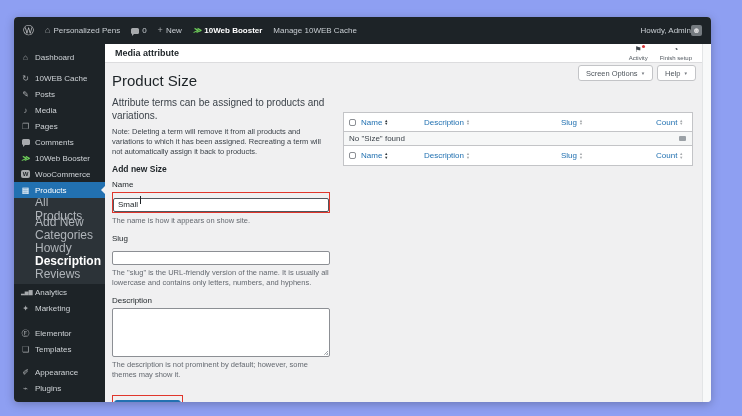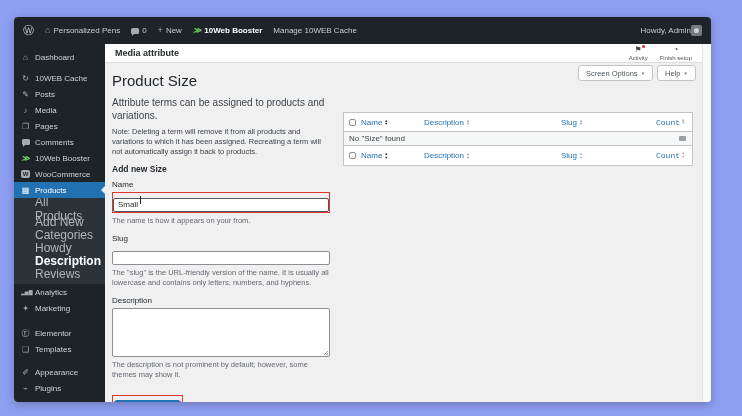--- a/index.html
+++ b/index.html
@@ -94,21 +94,21 @@
                 padding:3px 8px; border-radius:3px; font-family:inherit; cursor:pointer; }
 
   
   .terms-table { background:#fff; border:1px solid #c3c4c7; font-size:8px; }
   .t-row { display:flex; align-items:center; }
   .t-head { height:19px; border-bottom:1px solid #c3c4c7; }
   .t-empty { height:14px; background:#f6f7f7; color:#3c434a; border-bottom:1px solid #c3c4c7; }
   .t-foot { height:19px; }
   .col-cb { width:17px; display:flex; justify-content:center; }
   .cb { width:7px; height:7px; border:1px solid #8c8f94; border-radius:2px; background:#fff; cursor:pointer; }
-  .col-name { width:63px; } .col-desc { width:137px; } .col-slug { width:95px; } .col-count { flex:1;font-family:Liberation Mono, monospace; }
+  .col-name { width:63px; } .col-desc { width:137px; } .col-slug { width:95px; } .col-count { flex:1; }
   .col-link { color:#2271b1; display:inline-flex; align-items:flex-start; gap:2px; cursor:pointer; }
   .sort { display:inline-flex; flex-direction:column; font-size:4px; line-height:3.5px; margin-top:1px; }
   .sorted { color:#2c3338; } .unsorted { color:#a7aaad; }
   .empty-msg { padding-left:5px; }
   .row-marker { margin-left:auto; margin-right:6px; width:7px; height:5px; background:#9ba1a6; border-radius:1px; }
 
   .scrollbar { width:9px; flex-shrink:0; background:#f8f9f9; border-left:1px solid #e3e5e6; }
 </style>
 </head>
 <body>
@@ -272,21 +272,21 @@
               <p class="note">Note: Deleting a term will remove it from all products and variations to which it has been assigned. Recreating a term will not automatically assign it back to products.</p>
               <h3 class="add-new-h">Add new Size</h3>
 
               <label class="field-label">Name</label>
               <span class="red-wrap">
                 <span class="name-wrap">
                   <input class="txt" type="text" value="Small" style="">
                   <span class="caret-bar"></span>
                 </span>
               </span>
-              <p class="help">The name is how it appears on your from.</p>
+              <p class="help">The name is how it appears on show site.</p>
 
               <label class="field-label">Slug</label>
               <input class="txt" type="text" value="" style="">
               <p class="help">The "slug" is the URL-friendly version of the name. It is usually all lowercase and contains only letters, numbers, and hyphens.</p>
 
               <label class="field-label">Description</label>
               <span class="ta-wrap">
                 <textarea class="ta" style=""></textarea>
               </span>
               <p class="help">The description is not prominent by default; however, some themes may show it.</p>

